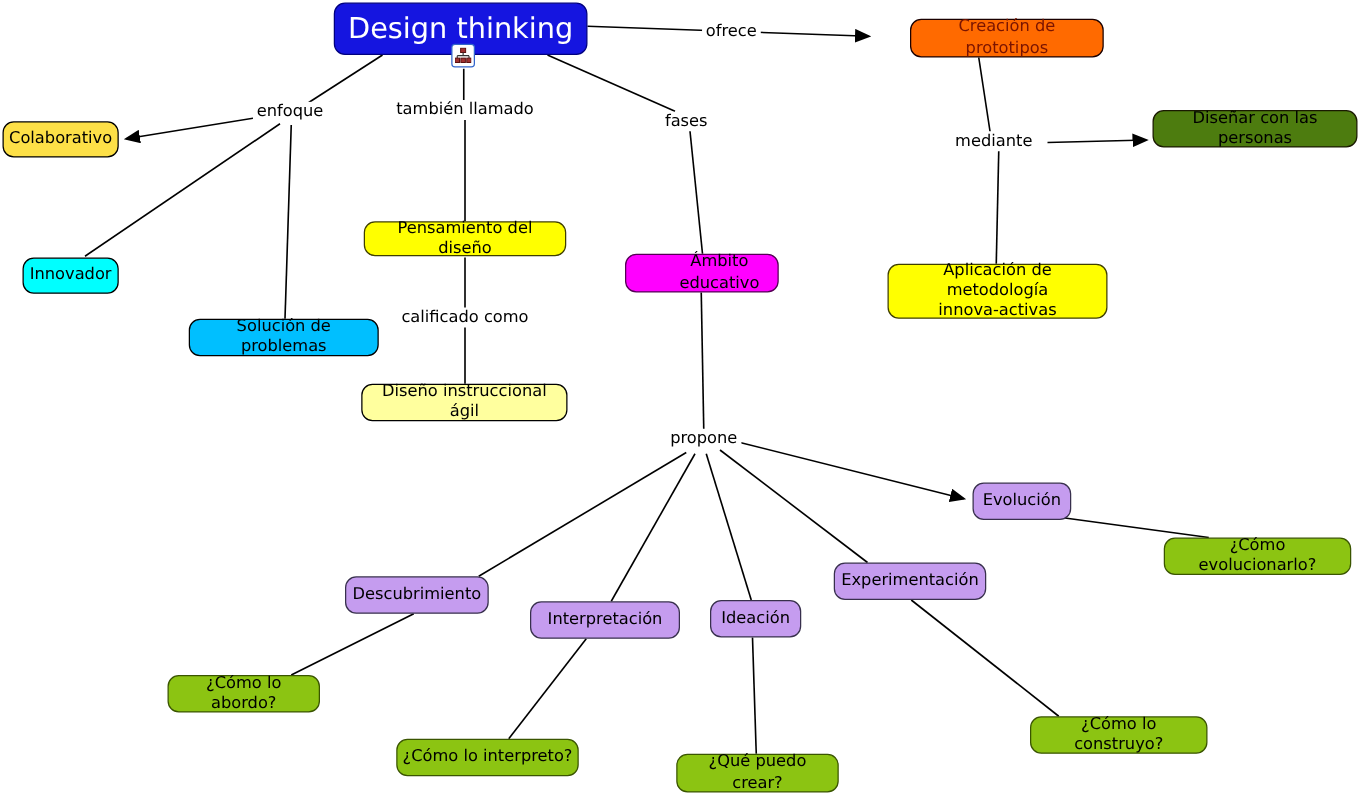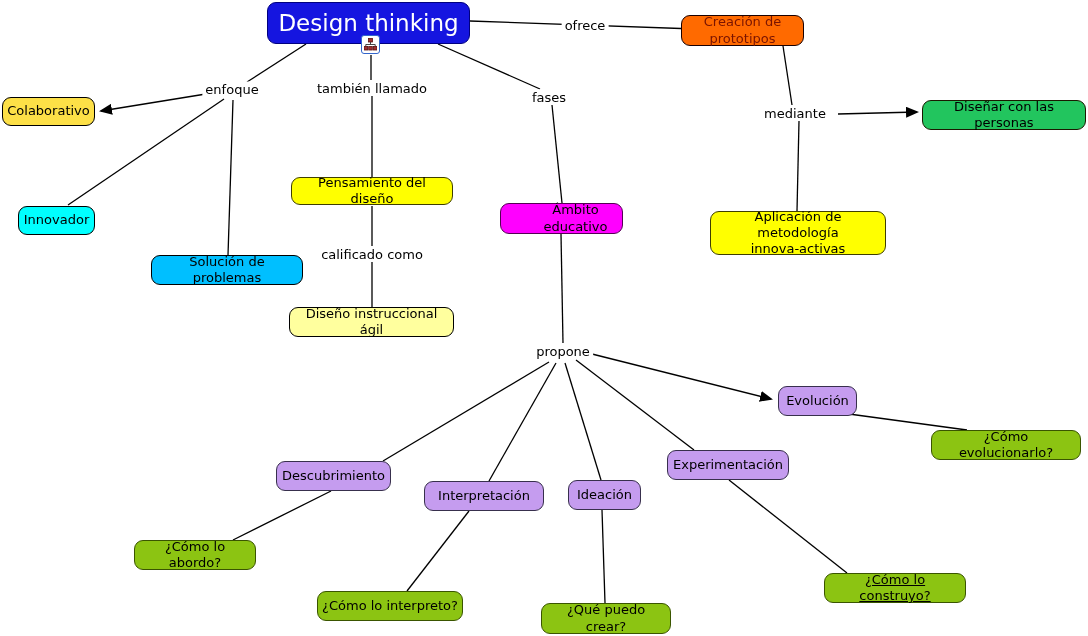--- a/index.html
+++ b/index.html
@@ -99,33 +99,33 @@
     </svg>
   </div>
 <div class="link-label" style="left: 585px; top: 25px;">ofrece</div>
     <div class="link-label" style="left: 232px; top: 89px;">enfoque</div>
     <div class="link-label" style="left: 372px; top: 88px;">también llamado</div>
     <div class="link-label" style="left: 549px; top: 97px;">fases</div>
     <div class="link-label" style="left: 795px; top: 113px;">mediante</div>
     <div class="link-label" style="left: 372px; top: 254px;">calificado como</div>
     <div class="link-label" style="left: 563px; top: 351px;">propone</div>
     <div class="node" style="left: 267px; top: 2px; width: 203px; height: 42px; background: rgb(21, 21, 224); border-color: rgb(0, 0, 127); color: rgb(255, 255, 255); font-size: 23px;">Design thinking</div>
-    <div class="node" style="left: 681px; top: 15px; width: 123px; height: 31px; background: rgb(255, 106, 0); border-color: rgb(26, 0, 0); color: rgb(122, 20, 0); font-size: 13px;">Creación de prototipos</div>
+    <div class="node" style="left: 728px; top: 15px; width: 155px; height: 31px; background: rgb(255, 106, 0); border-color: rgb(26, 0, 0); color: rgb(122, 20, 0); font-size: 13px;">Creación de prototipos</div>
     <div class="node" style="left: 2px; top: 97px; width: 93px; height: 29px; background: #fde047; border-color: rgb(0, 0, 0); color: rgb(0, 0, 0); font-size: 13px;">Colaborativo</div>
     <div class="node" style="left: 18px; top: 206px; width: 77px; height: 29px; background: rgb(0, 255, 255); border-color: rgb(0, 0, 0); color: rgb(0, 0, 0); font-size: 13px;">Innovador</div>
     <div class="node" style="left: 151px; top: 255px; width: 152px; height: 30px; background: rgb(0, 191, 255); border-color: rgb(0, 0, 0); color: rgb(0, 0, 0); font-size: 13px;">Solución de problemas</div>
     <div class="node" style="left: 291px; top: 177px; width: 162px; height: 28px; background: rgb(255, 255, 0); border-color: rgb(63, 63, 0); color: rgb(0, 0, 0); font-size: 13px;">Pensamiento del diseño</div>
     <div class="node" style="left: 289px; top: 307px; width: 165px; height: 30px; background: rgb(255, 255, 158); border-color: rgb(0, 0, 0); color: rgb(0, 0, 0); font-size: 13px;">Diseño instruccional ágil</div>
     <div class="node" style="left: 500px; top: 203px; width: 123px; height: 31px; background: rgb(255, 0, 255); border-color: rgb(85, 0, 85); color: rgb(0, 0, 0); font-size: 13px; padding-left: 32px;">Ámbito educativo</div>
-    <div class="node" style="left: 922px; top: 100px; width: 164px; height: 30px; background: #22c55e; border-color: rgb(26, 26, 0); color: rgb(0, 0, 0); font-size: 13px;">Diseñar con las personas</div>
+    <div class="node" style="left: 922px; top: 88px; width: 164px; height: 30px; background: #4d7c0f; border-color: rgb(26, 26, 0); color: rgb(0, 0, 0); font-size: 13px;">Diseñar con las personas</div>
     <div class="node" style="left: 710px; top: 211px; width: 176px; height: 44px; background: rgb(255, 255, 0); border-color: rgb(63, 63, 0); color: rgb(0, 0, 0); font-size: 13px;">Aplicación de metodología
 innova-activas</div>
     <div class="node" style="left: 778px; top: 386px; width: 79px; height: 30px; background: rgb(197, 156, 239); border-color: rgb(56, 48, 77); color: rgb(0, 0, 0); font-size: 13px;">Evolución</div>
     <div class="node" style="left: 931px; top: 430px; width: 150px; height: 30px; background: rgb(140, 196, 18); border-color: rgb(58, 85, 0); color: rgb(0, 0, 0); font-size: 13px;">¿Cómo evolucionarlo?</div>
     <div class="node" style="left: 276px; top: 461px; width: 115px; height: 30px; background: rgb(197, 156, 239); border-color: rgb(56, 48, 77); color: rgb(0, 0, 0); font-size: 13px;">Descubrimiento</div>
     <div class="node" style="left: 424px; top: 481px; width: 120px; height: 30px; background: rgb(197, 156, 239); border-color: rgb(56, 48, 77); color: rgb(0, 0, 0); font-size: 13px;">Interpretación</div>
     <div class="node" style="left: 568px; top: 480px; width: 73px; height: 30px; background: rgb(197, 156, 239); border-color: rgb(56, 48, 77); color: rgb(0, 0, 0); font-size: 13px;">Ideación</div>
     <div class="node" style="left: 667px; top: 450px; width: 122px; height: 30px; background: rgb(197, 156, 239); border-color: rgb(56, 48, 77); color: rgb(0, 0, 0); font-size: 13px;">Experimentación</div>
     <div class="node" style="left: 134px; top: 540px; width: 122px; height: 30px; background: rgb(140, 196, 18); border-color: rgb(58, 85, 0); color: rgb(0, 0, 0); font-size: 13px;">¿Cómo lo abordo?</div>
     <div class="node" style="left: 317px; top: 591px; width: 146px; height: 30px; background: rgb(140, 196, 18); border-color: rgb(58, 85, 0); color: rgb(0, 0, 0); font-size: 13px;">¿Cómo lo interpreto?</div>
     <div class="node" style="left: 541px; top: 603px; width: 130px; height: 31px; background: rgb(140, 196, 18); border-color: rgb(58, 85, 0); color: rgb(0, 0, 0); font-size: 13px;">¿Qué puedo crear?</div>
-    <div class="node" style="left: 824px; top: 573px; width: 142px; height: 30px; background: rgb(140, 196, 18); border-color: rgb(58, 85, 0); color: rgb(0, 0, 0); font-size: 13px; text-decoration: underline;">¿Cómo lo construyo?</div>
+    <div class="node" style="left: 824px; top: 573px; width: 142px; height: 30px; background: rgb(140, 196, 18); border-color: rgb(58, 85, 0); color: rgb(0, 0, 0); font-size: 13px;">¿Cómo lo construyo?</div>
   </div>
 
 </body></html>

